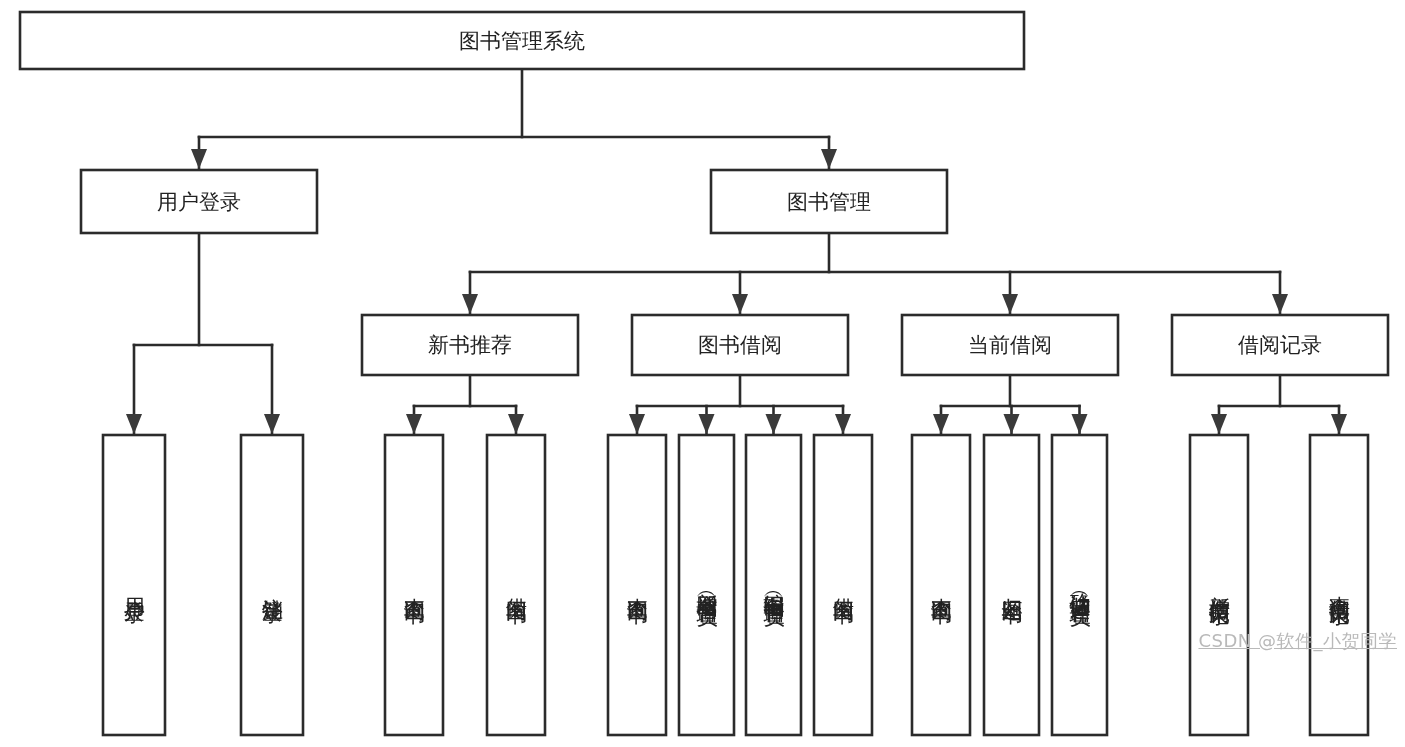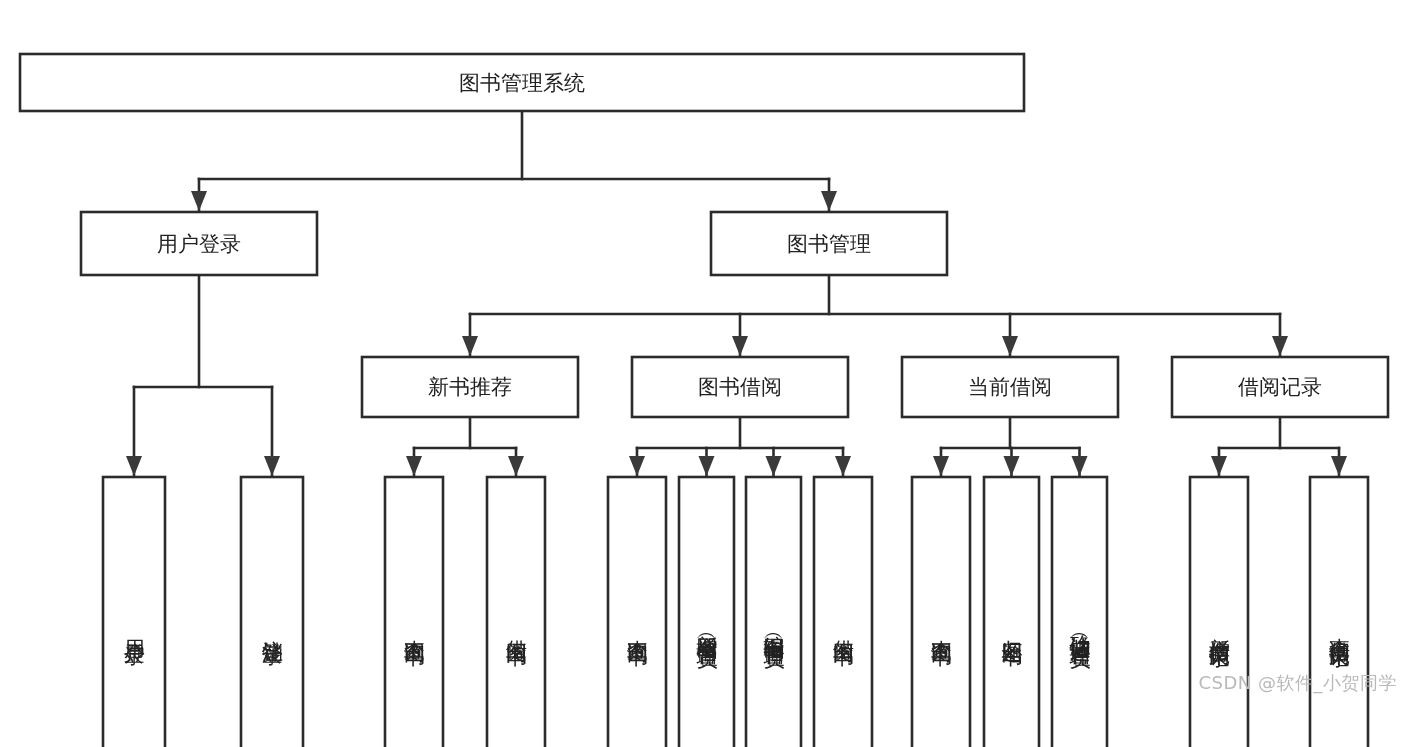--- a/index.html
+++ b/index.html
@@ -11,21 +11,20 @@
     width: 1405px;
     height: 747px;
     font-family: "DejaVu Sans", "Liberation Sans", sans-serif;
     overflow: hidden;
   }
   #diagram-root {
     position: relative;
     width: 1405px;
     height: 659px;
     background: #ffffff;
-    margin-top: 42px;
   }
   svg#tree-svg {
     position: absolute;
     left: 0;
     top: 0;
     width: 1405px;
     height: 747px;
     display: block;
   }
   .node-box {
@@ -65,20 +64,21 @@
   }
   .watermark {
     position: absolute;
     right: 8px;
     bottom: 6px;
     font-family: "DejaVu Sans", "Liberation Sans", sans-serif;
     font-size: 18px;
     color: #b9b9b9;
     letter-spacing: 0.5px;
     white-space: nowrap;
+    text-decoration: underline;
   }
 </style>
 </head>
 <body>
 
 <div id="diagram-root">
 
   <svg id="tree-svg" viewBox="0 0 1405 747">
     <g id="connectors-layer">
         <polyline points="522,69 522,137" class="connector"></polyline>

